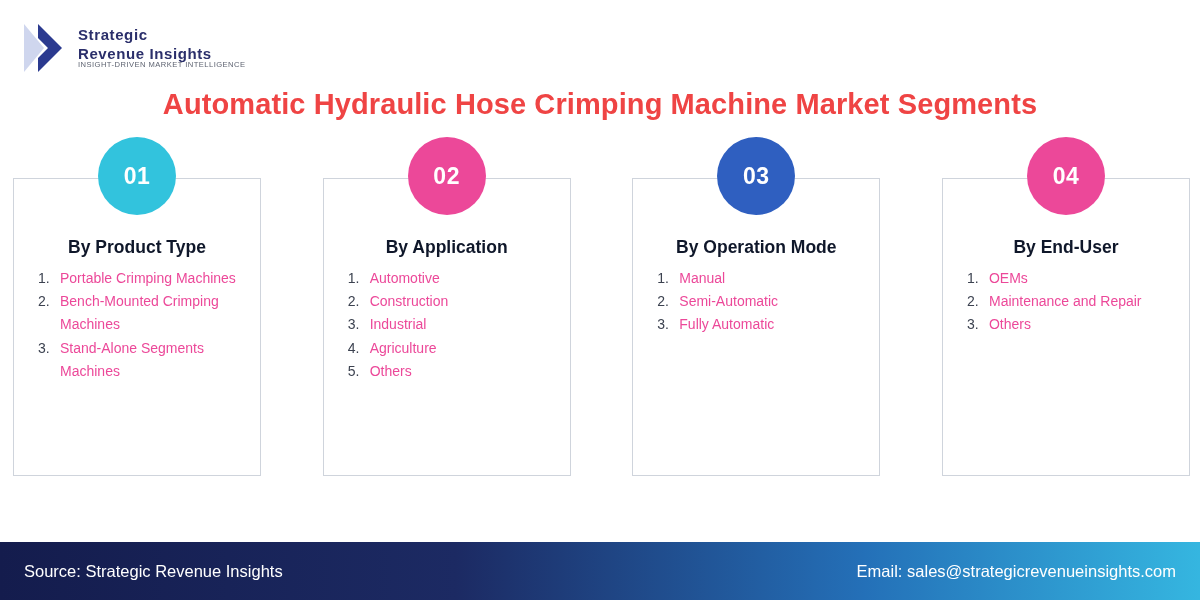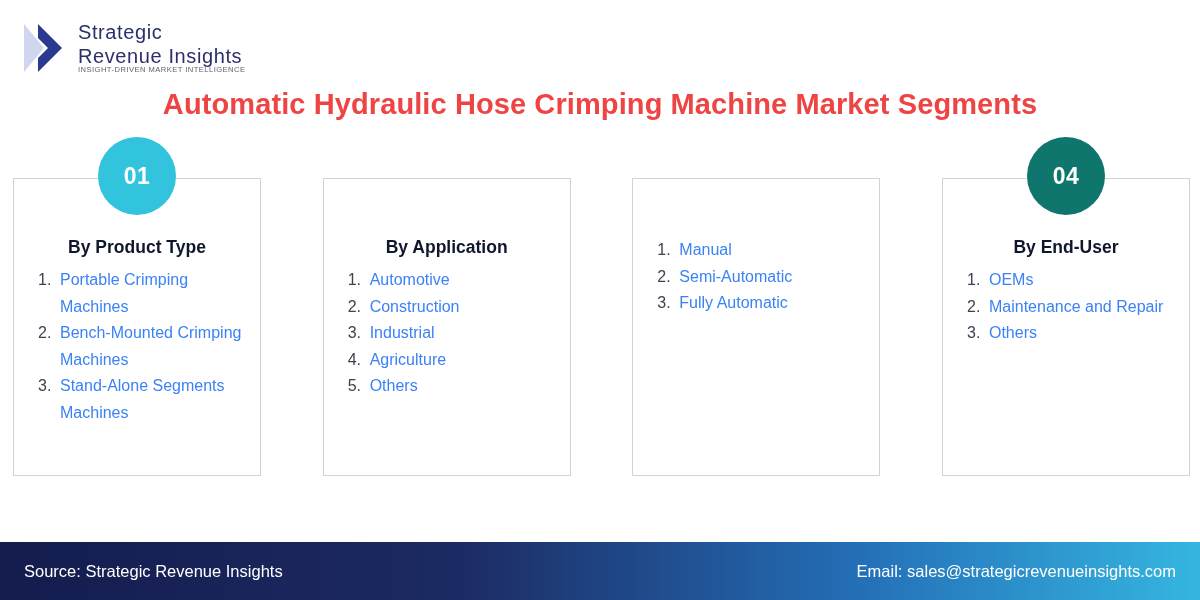--- a/index.html
+++ b/index.html
@@ -22,22 +22,22 @@
     display: flex; align-items: center;
   }
   .logo-mark {
     position: relative;
     width: 46px; height: 60px;
     margin-right: 10px;
   }
   .logo-mark svg { display: block; }
   .logo-text { line-height: 1; }
   .logo-line1, .logo-line2 {
-    font-size: 20px;
-    font-weight: normal;
+    font-size: 15px;
+    font-weight: bold;
     letter-spacing: .6px;
     color: #2b2f6b;
     display: block;
   }
   .logo-line2 { margin-top: 4px; }
   .logo-tag {
     display: block;
     margin-top: 0;
     font-size: 7.6px;
     letter-spacing: .45px;
@@ -93,23 +93,23 @@
   }
   .card-list {
     list-style: none;
     counter-reset: item;
     padding: 0 2px 0 10px;
   }
   .card-list li {
     counter-increment: item;
     position: relative;
     padding-left: 22px;
-    font-size: 16px;
+    font-size: 14px;
     line-height: 1.66;
-    color: #3b82f6;
+    color: #ec4899;
   }
   .card-list li::before {
     content: counter(item) ".";
     position: absolute;
     left: 0;
     color: #3c4250;
   }
 
   
   .footer {
@@ -150,40 +150,43 @@
       <div class="badge" style="background:#32c3dd">01</div>
       <div class="card-title">By Product Type</div>
       <ul class="card-list">
         <li>Portable Crimping Machines</li>
         <li>Bench-Mounted Crimping Machines</li>
         <li>Stand-Alone Segments Machines</li>
       </ul>
     </div>
 
     <div class="card">
+      <div class="badge" style="background:#ec4899">02</div>
       <div class="card-title">By Application</div>
       <ul class="card-list">
         <li>Automotive</li>
         <li>Construction</li>
         <li>Industrial</li>
         <li>Agriculture</li>
         <li>Others</li>
       </ul>
     </div>
 
     <div class="card">
+      <div class="badge" style="background:#2f5fc0">03</div>
+      <div class="card-title">By Operation Mode</div>
       <ul class="card-list">
         <li>Manual</li>
         <li>Semi-Automatic</li>
         <li>Fully Automatic</li>
       </ul>
     </div>
 
     <div class="card">
-      <div class="badge" style="background:#0f766e">04</div>
+      <div class="badge" style="background:#ec4899">04</div>
       <div class="card-title">By End-User</div>
       <ul class="card-list">
         <li>OEMs</li>
         <li>Maintenance and Repair</li>
         <li>Others</li>
       </ul>
     </div>
 
   </div>
 

